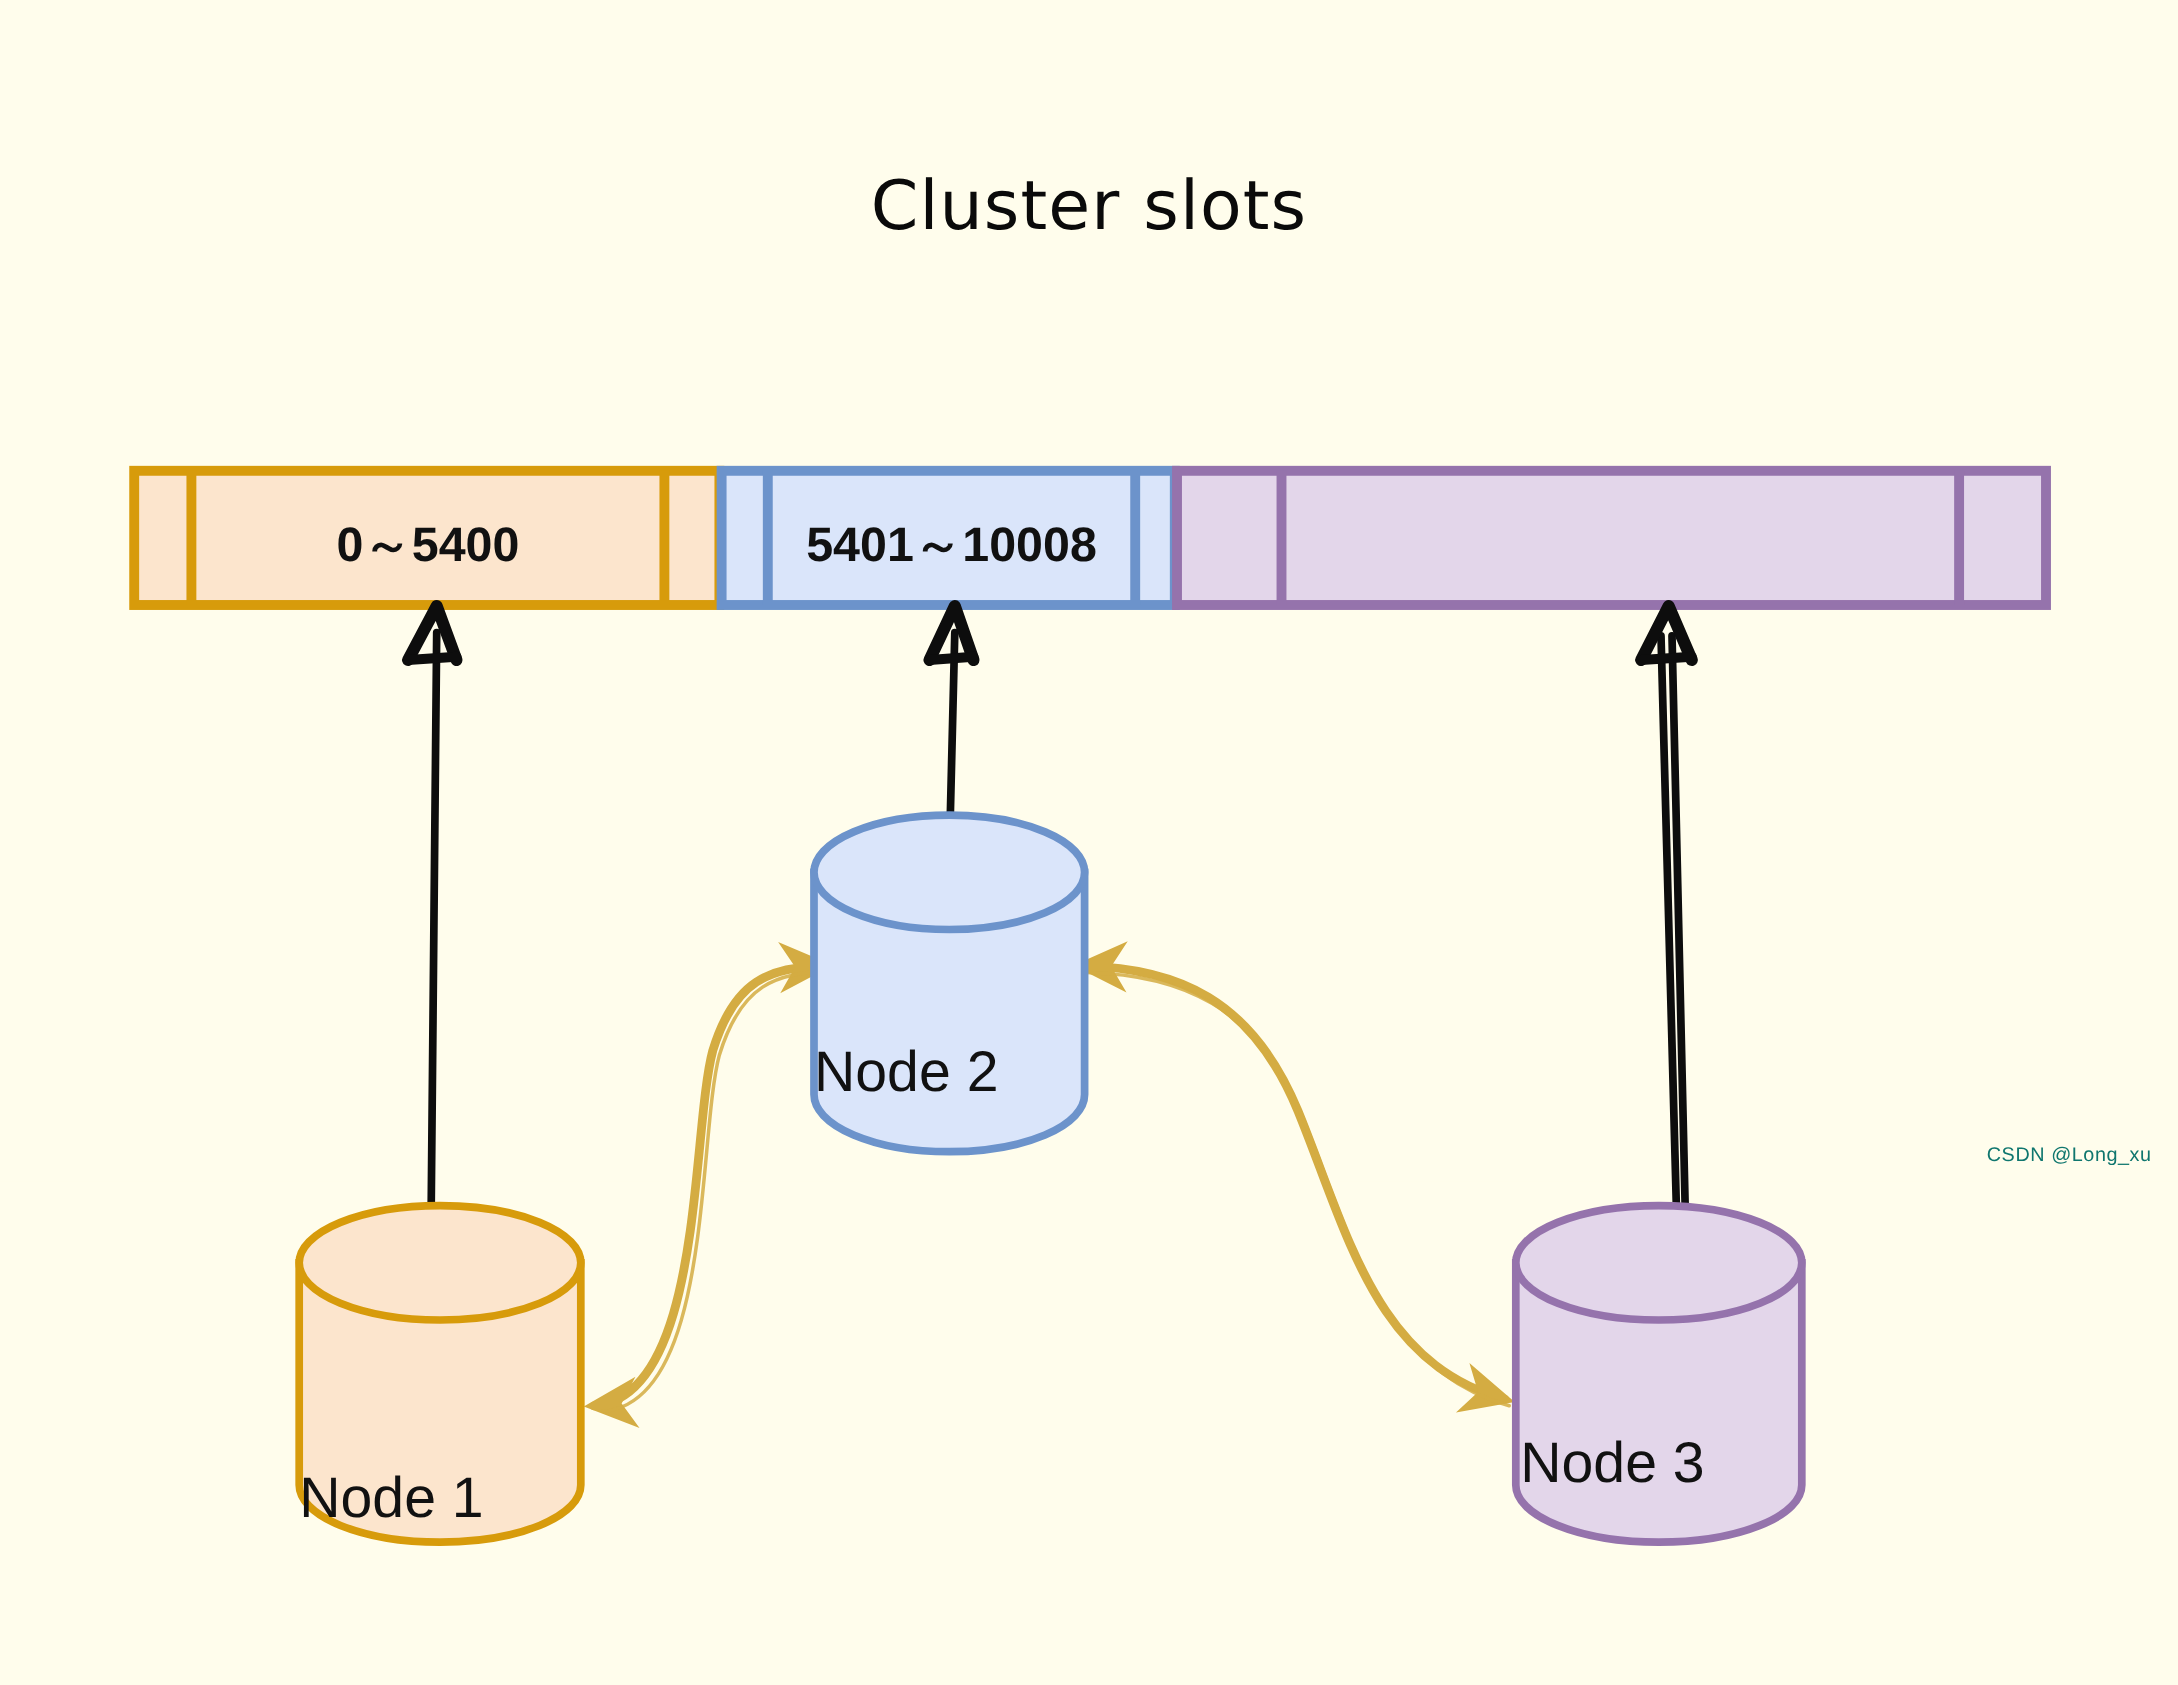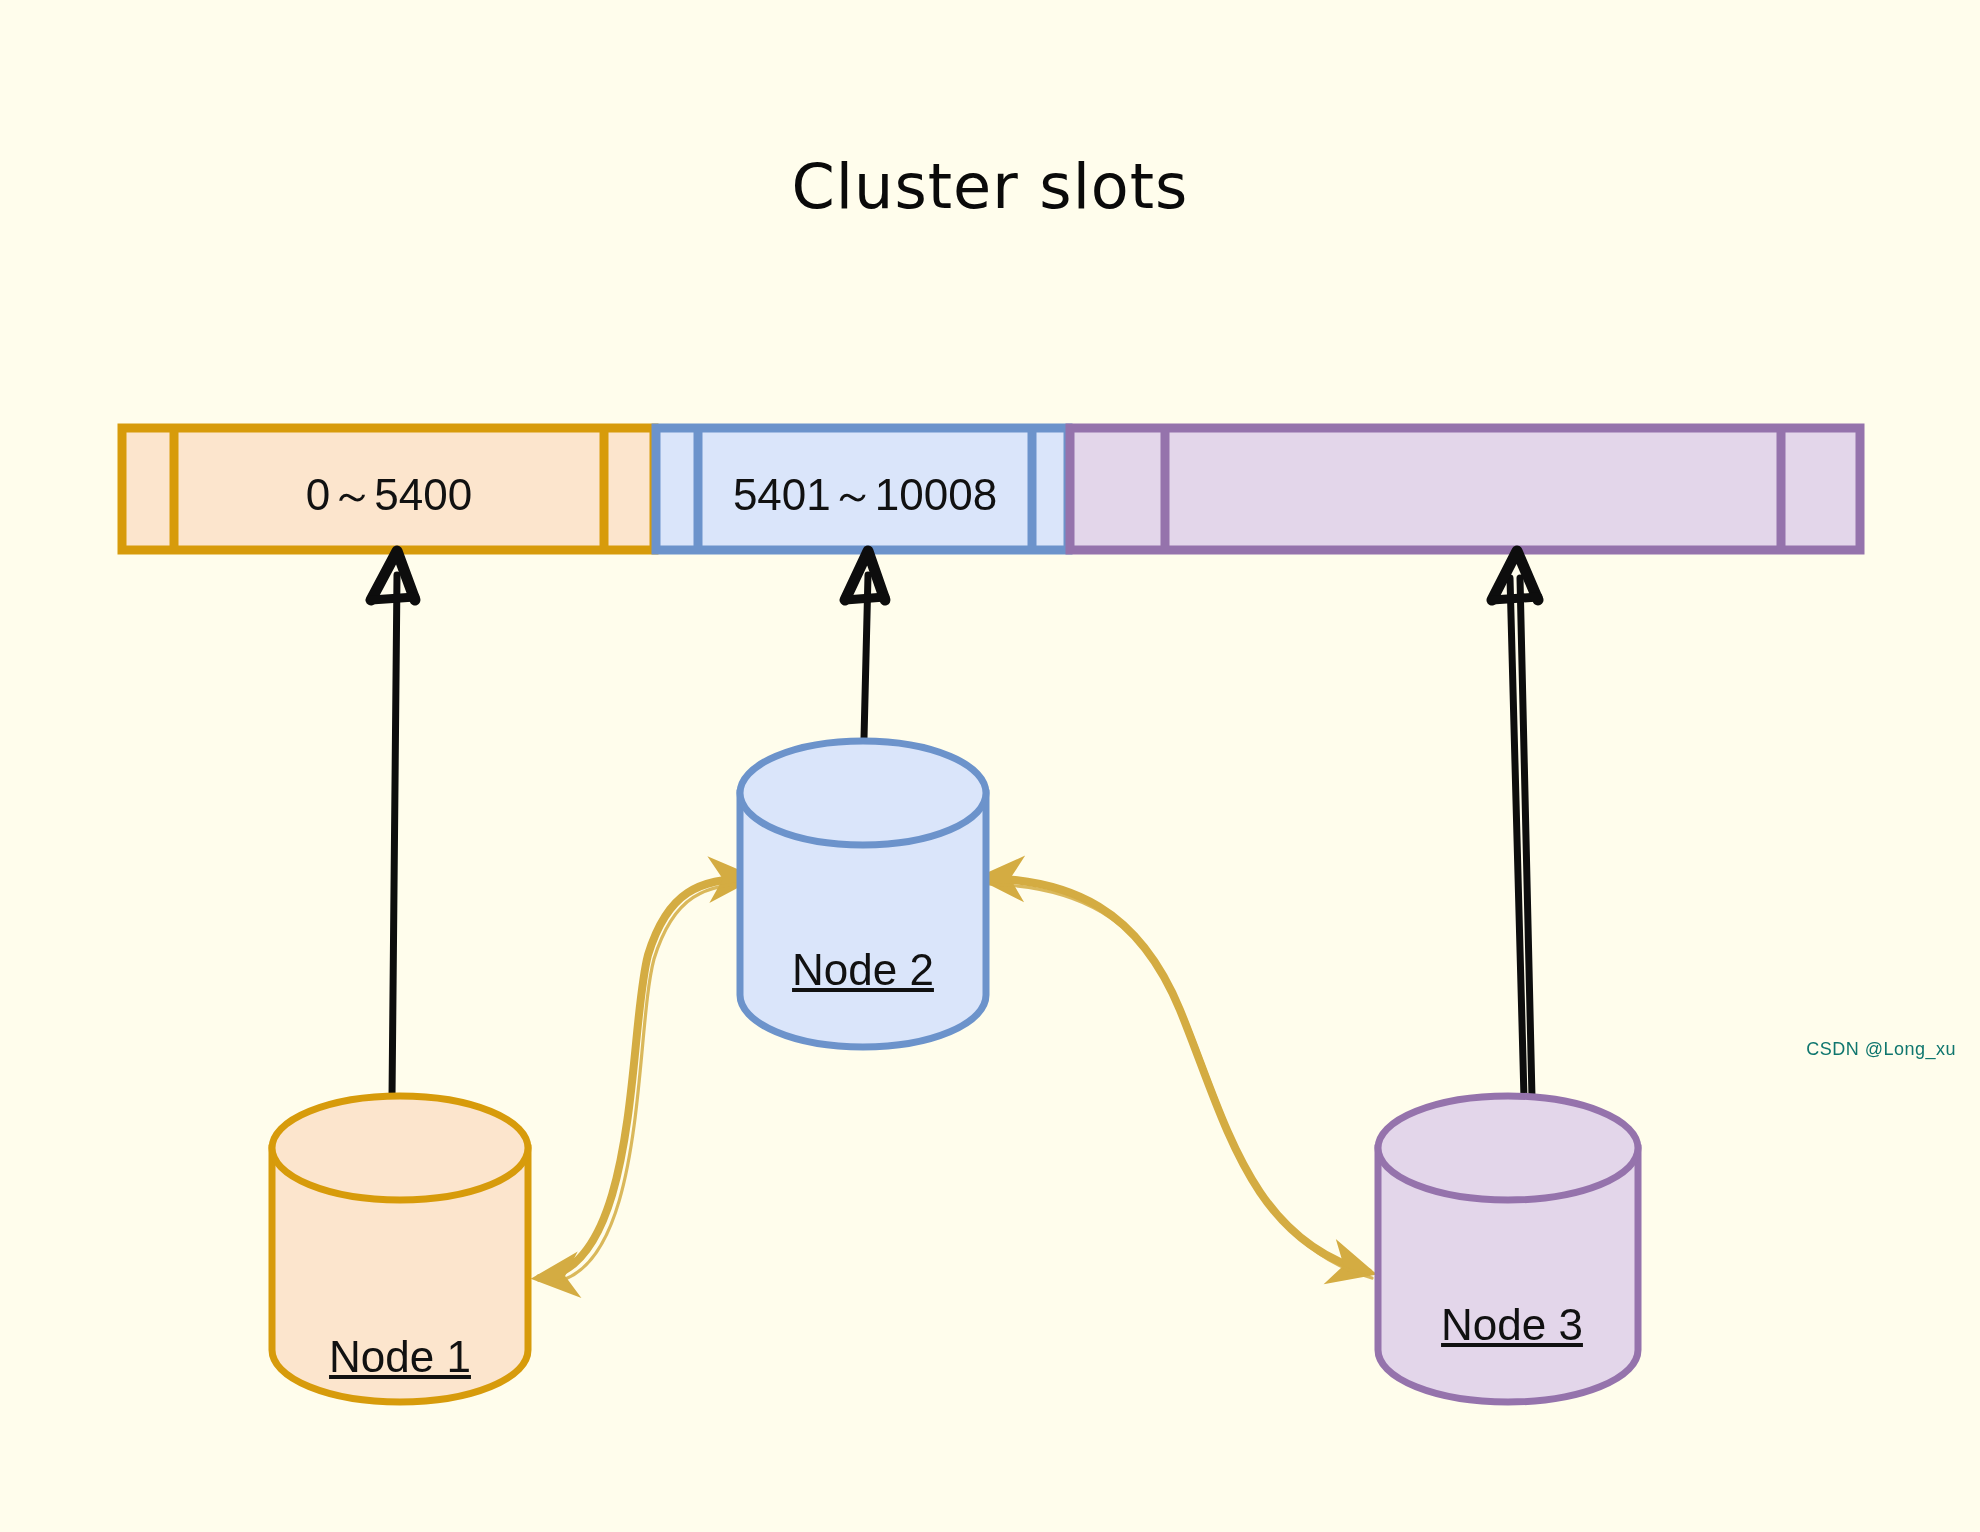--- a/index.html
+++ b/index.html
@@ -41,29 +41,29 @@
     color: #0a0a0a;
     letter-spacing: 1px;
   }
   .slot-label {
     position: absolute;
     font-family: "Liberation Sans", sans-serif;
     font-size: 44px;
     color: #111111;
     white-space: nowrap;
     text-align: center;
+    font-weight: bold;
   }
   .node-label {
     position: absolute;
     font-family: "Liberation Sans", sans-serif;
-    font-size: 44px;
+    font-size: 52px;
     color: #111111;
     white-space: nowrap;
-    text-align: center;
-    text-decoration: underline;
+    text-align: left;
   }
   .watermark {
     position: absolute;
     right: 24px;
     bottom: 14px;
     font-family: "Liberation Sans", sans-serif;
     font-size: 18px;
     color: #0f766e;
     letter-spacing: 0.5px;
   }

